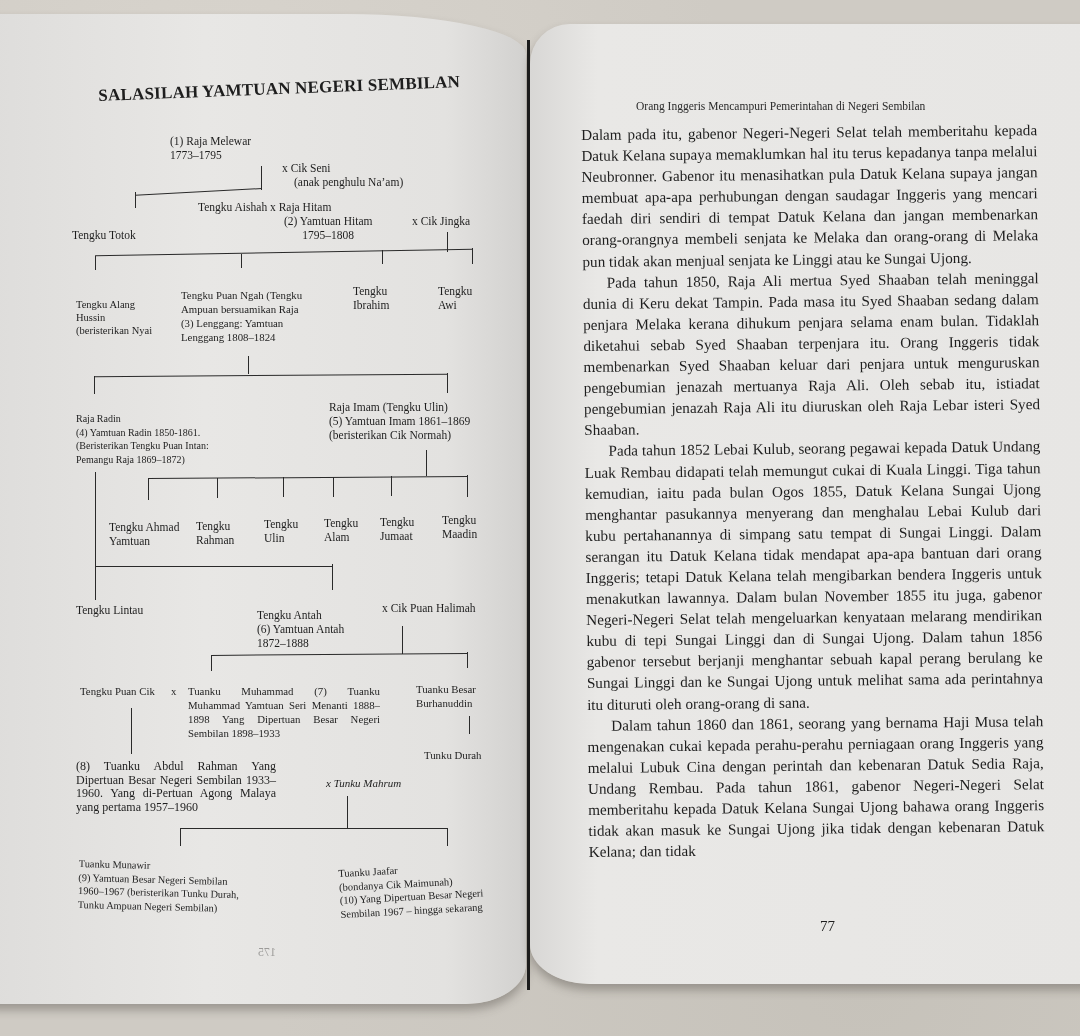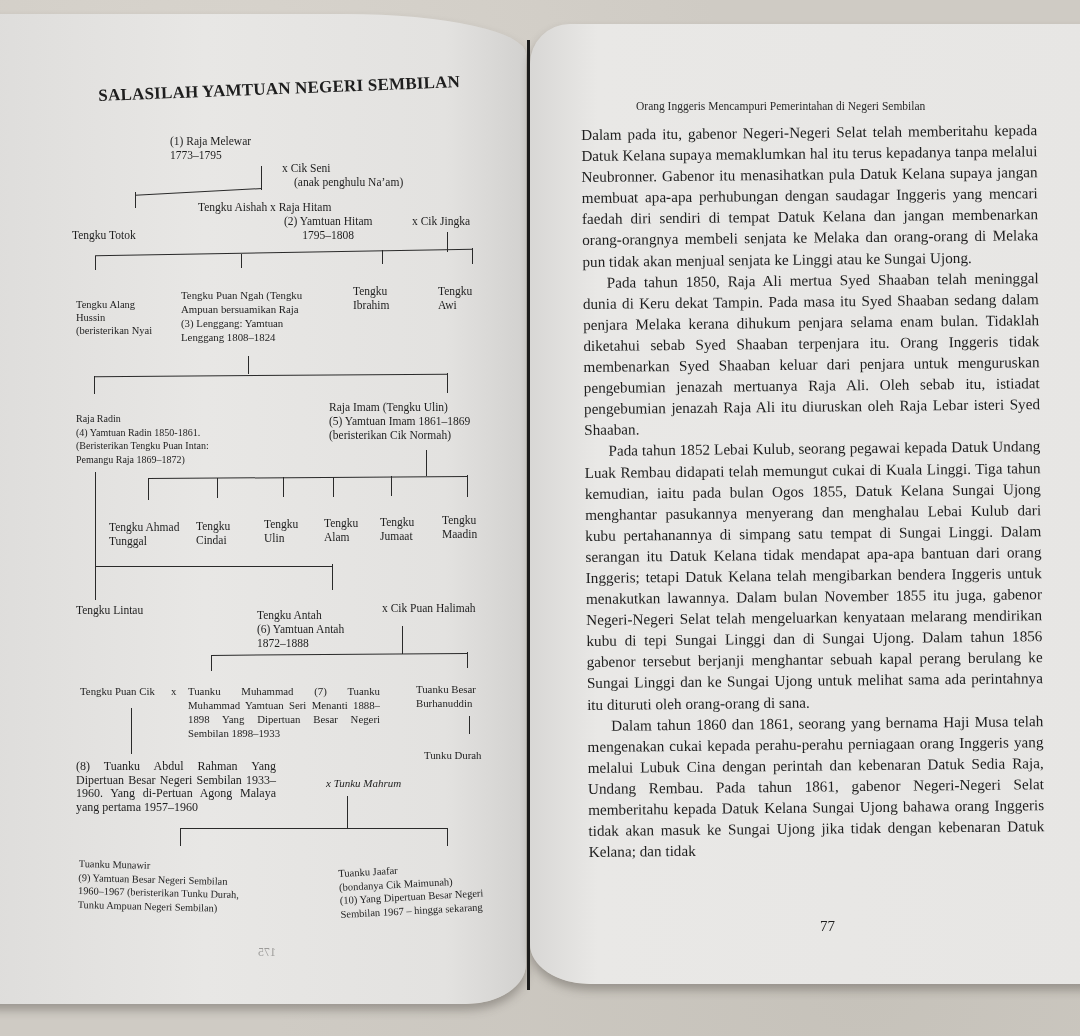--- a/index.html
+++ b/index.html
@@ -138,25 +138,25 @@
 <div class="line" style="left:217px; top:478px; width:1px; height:20px;"></div>
 <div class="line" style="left:283px; top:477px; width:1px; height:20px;"></div>
 <div class="line" style="left:333px; top:477px; width:1px; height:20px;"></div>
 <div class="line" style="left:391px; top:476px; width:1px; height:20px;"></div>
 <div class="line" style="left:467px; top:475px; width:1px; height:22px;"></div>
 
 <div class="line" style="left:95px; top:472px; width:1px; height:128px;"></div>
 
 <div class="abs node" style="left:109px; top:520px;">
   <div>Tengku Ahmad</div>
-  <div>Tunggal</div>
+  <div>Yamtuan</div>
 </div>
 <div class="abs node" style="left:196px; top:519px;">
   <div>Tengku</div>
-  <div>Cindai</div>
+  <div>Rahman</div>
 </div>
 <div class="abs node" style="left:264px; top:517px;">
   <div>Tengku</div>
   <div>Ulin</div>
 </div>
 <div class="abs node" style="left:324px; top:516px;">
   <div>Tengku</div>
   <div>Alam</div>
 </div>
 <div class="abs node" style="left:380px; top:515px;">

